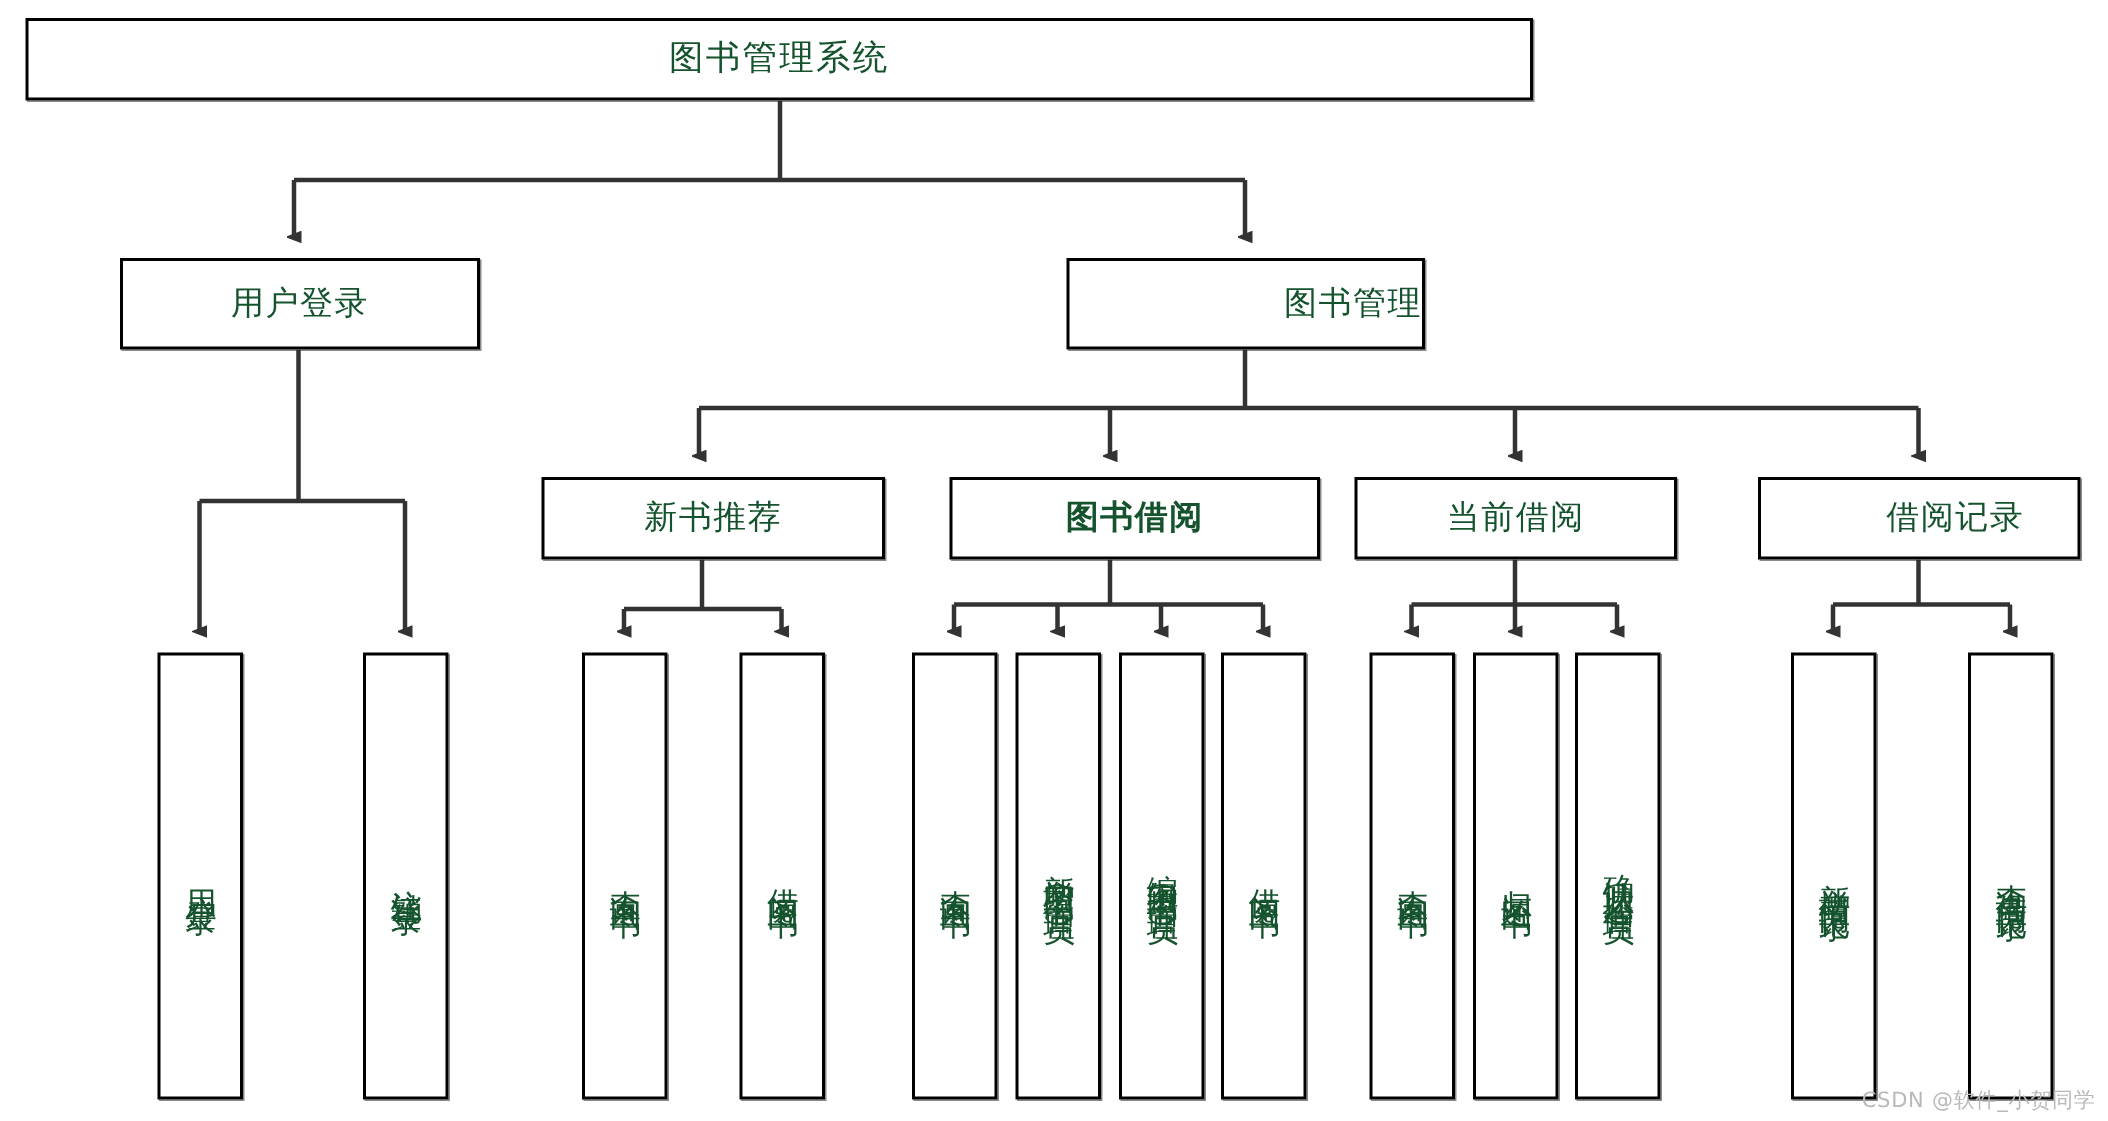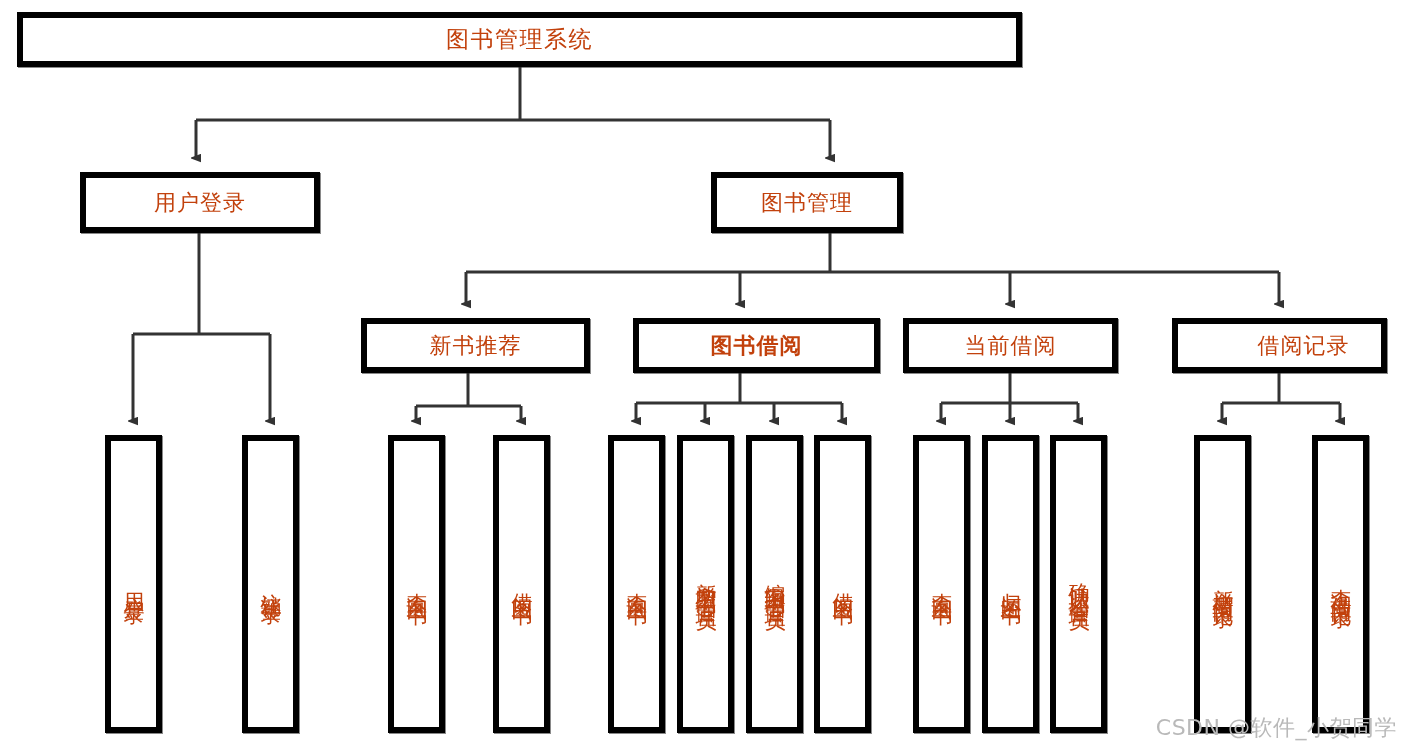--- a/index.html
+++ b/index.html
@@ -23,26 +23,26 @@
     left: 0;
     top: 0;
     width: 1405px;
     height: 747px;
     pointer-events: none;
   }
   .node {
     position: absolute;
     box-sizing: border-box;
     background: #ffffff;
-    border: 6px solid #000000;
+    border: 2px solid #000000;
     box-shadow: 1px 1px 0 0 rgba(40,40,40,0.55);
     display: flex;
     align-items: center;
     justify-content: center;
-    color: #c2410c;
+    color: #14532d;
   }
   .node .label {
     display: block;
     text-align: center;
     line-height: 1.15;
     white-space: nowrap;
   }
   
   .node.horiz .label {
     font-size: 22px;
@@ -64,21 +64,21 @@
     font-size: 21px;
     line-height: 1.0;
     letter-spacing: 4px;
     white-space: nowrap;
     text-align: center;
   }
   #watermark {
     position: absolute;
     right: 8px;
     bottom: 4px;
-    font-size: 22px;
+    font-size: 14px;
     color: #b9b9b9;
     letter-spacing: 0.5px;
     white-space: nowrap;
     font-family: "DejaVu Sans", "Liberation Sans", sans-serif;
   }
 </style>
 </head>
 <body>
 
 <div id="canvas">
@@ -135,21 +135,21 @@
     </g>
   </svg>
 
   <div class="node horiz root" style="left:17px; top:12px; width:1005px; height:55px;">
     <span class="label">图书管理系统</span>
   </div>
 
   <div class="node horiz" style="left:80px; top:172px; width:240px; height:61px;">
     <span class="label">用户登录</span>
   </div>
-  <div class="node horiz" style="left:711px; top:172px; width:192px; height:61px;">
+  <div class="node horiz" style="left:711px; top:172px; width:239px; height:61px;justify-content:flex-end;">
     <span class="label">图书管理</span>
   </div>
 
   <div class="node horiz" style="left:361px; top:318px; width:229px; height:55px;">
     <span class="label">新书推荐</span>
   </div>
   <div class="node horiz" style="left:633px; top:318px; width:247px; height:55px;font-weight:bold;">
     <span class="label">图书借阅</span>
   </div>
   <div class="node horiz" style="left:903px; top:318px; width:215px; height:55px;">

